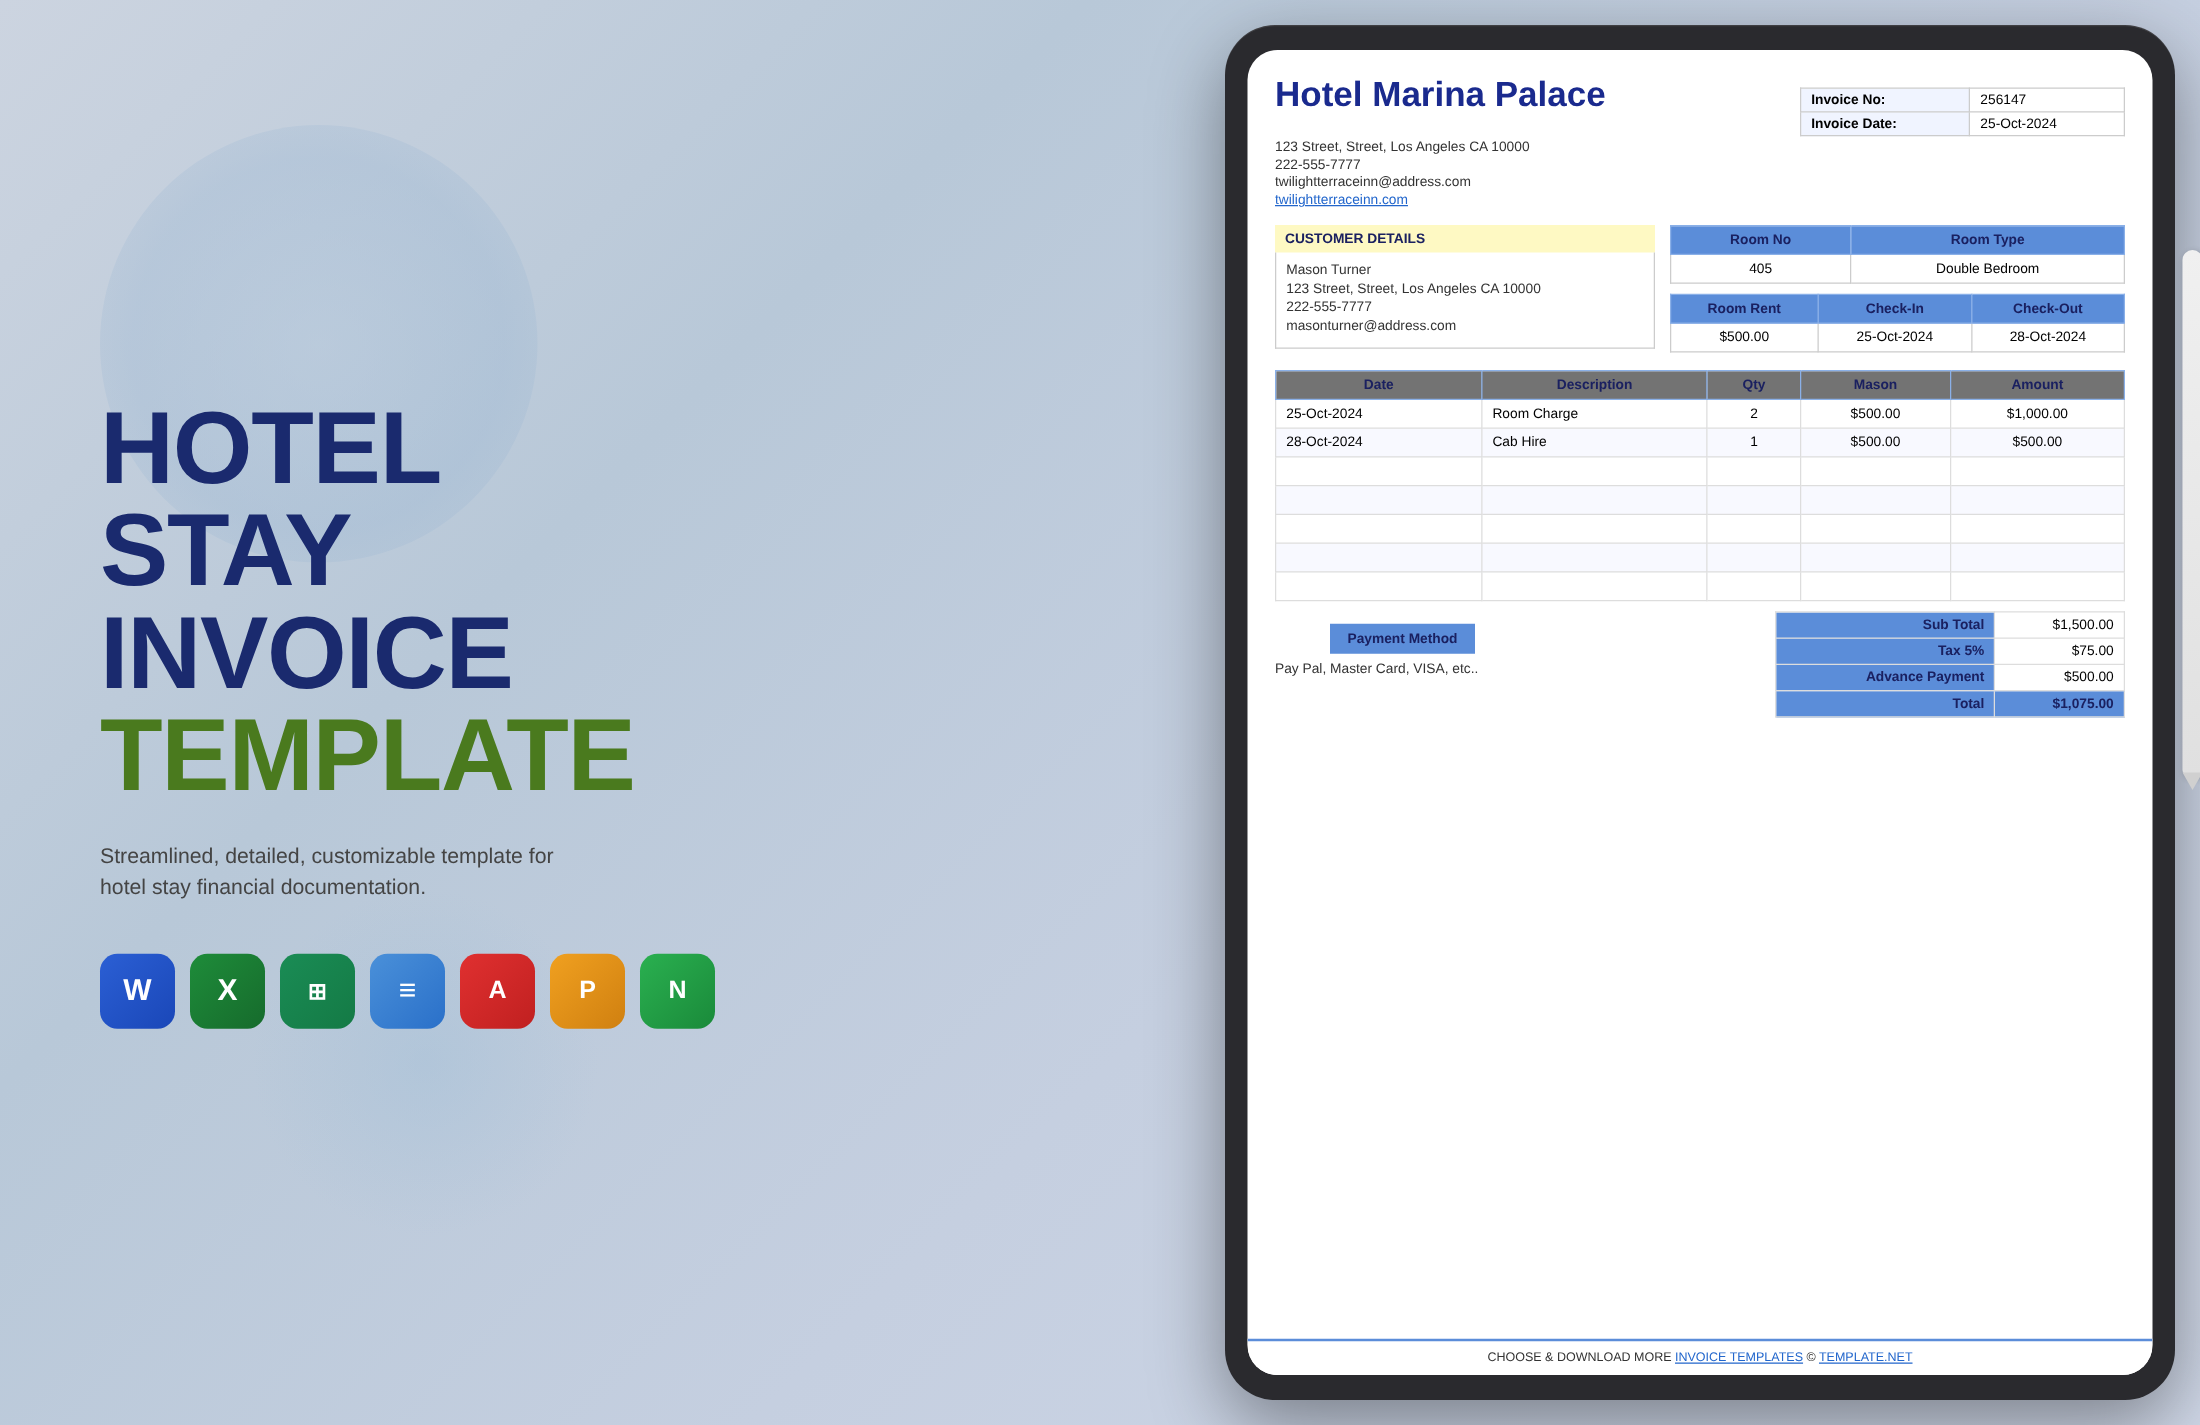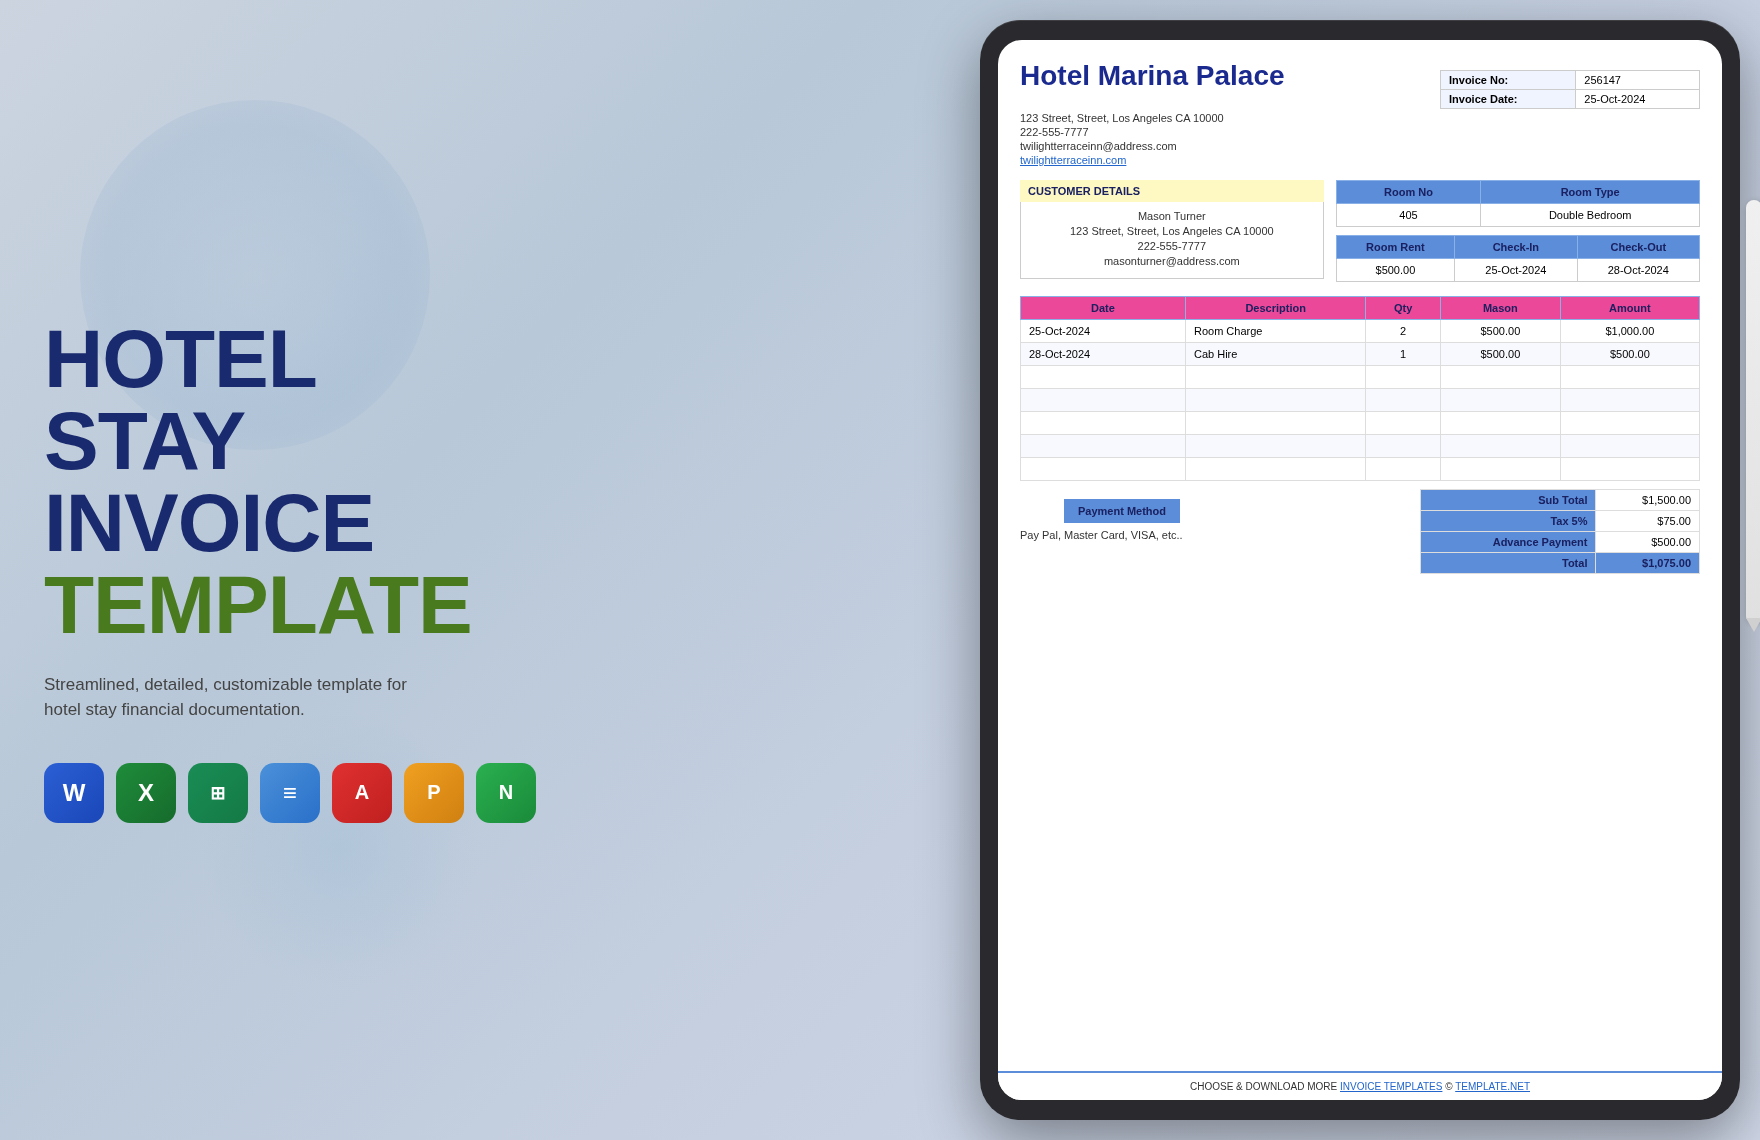--- a/index.html
+++ b/index.html
@@ -40,21 +40,21 @@
     }
 
     
     .left-panel {
       position: absolute;
       left: 0; top: 0; bottom: 0;
       width: 590px;
       display: flex;
       flex-direction: column;
       justify-content: center;
-      padding: 60px 60px 60px 44px;
+      padding: 60px 60px 60px 80px;
       z-index: 1;
     }
     .left-title {
       font-size: 82px;
       font-weight: 900;
       color: #1a2a6e;
       line-height: 1.0;
       text-transform: uppercase;
       letter-spacing: -1px;
       margin-bottom: 10px;
@@ -227,21 +227,20 @@
     .section-body {
       border: 1px solid #ccc;
       border-top: none;
       padding: 8px;
       font-size: 11px;
       color: #333;
       min-height: 70px;
     }
     .section-body p {
       margin-bottom: 3px;
-      text-align: center;
     }
 
     
     .room-table {
       width: 100%;
       border-collapse: collapse;
       font-size: 11px;
       margin-bottom: 0;
     }
     .room-table th {
@@ -260,21 +259,21 @@
     }
 
     
     .items-table {
       width: 100%;
       border-collapse: collapse;
       font-size: 11px;
       margin-top: 14px;
     }
     .items-table th {
-      background: #ec4899;
+      background: #737373;
       color: #1a2060;
       font-weight: 900;
       padding: 5px 8px;
       text-align: center;
       border: 1px solid #8ab0e8;
     }
     .items-table td {
       padding: 5px 8px;
       border: 1px solid #ddd;
       background: white;

